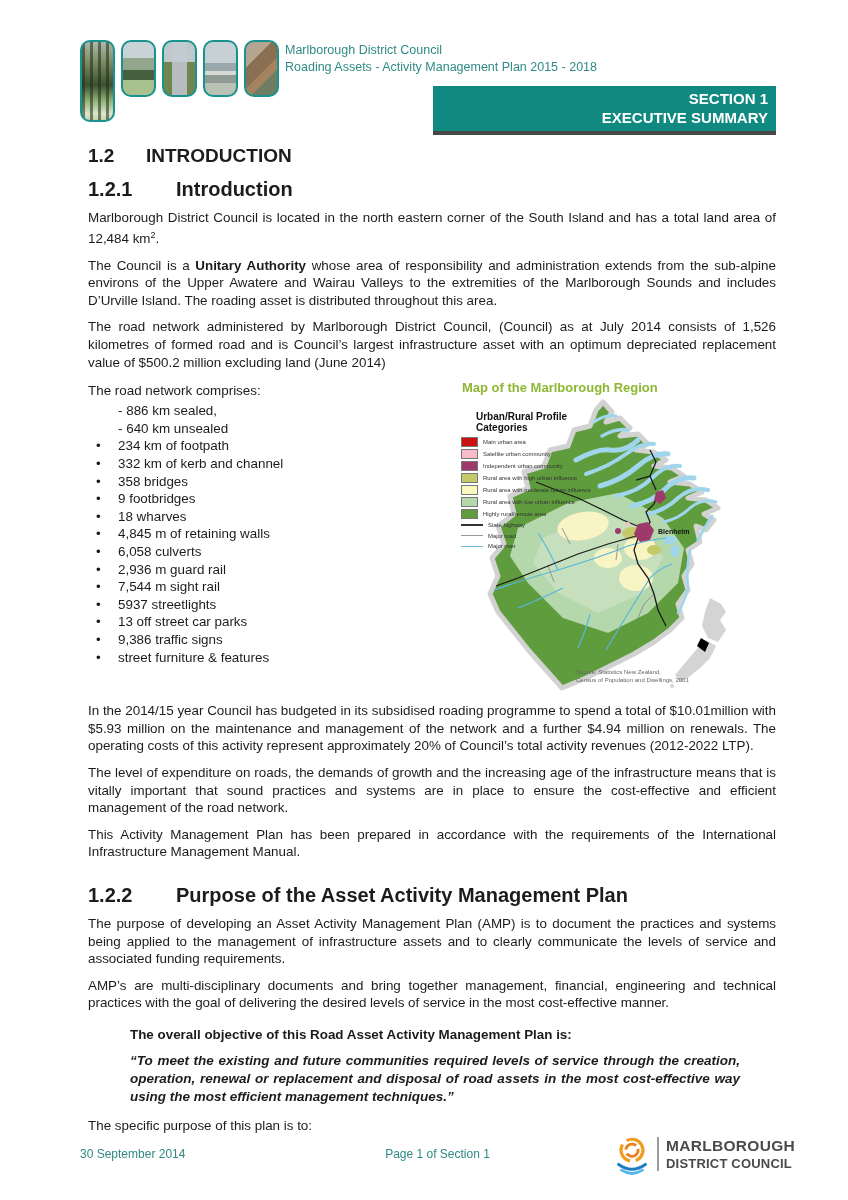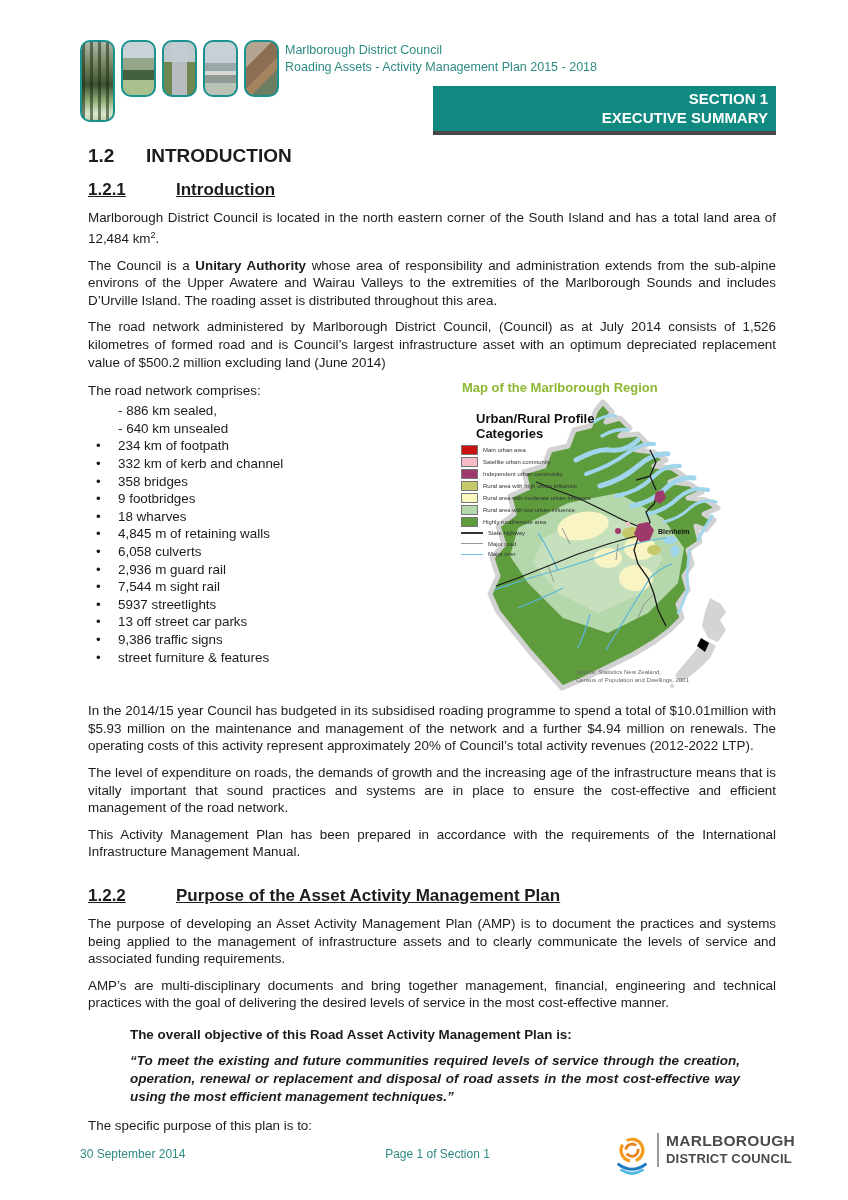--- a/index.html
+++ b/index.html
@@ -22,57 +22,57 @@
   .hdr-text{position:absolute;left:285px;top:42px;color:#2f8a84;font-size:12.5px;line-height:17px;}
 
   .banner{position:absolute;left:433px;top:86px;width:343px;box-sizing:border-box;
           background:#108a80;border-bottom:4px solid #474747;color:#ffffff;
           text-align:right;font-weight:bold;font-size:15px;line-height:19px;padding:3px 8px 4px 8px;}
 
   
   .content{position:absolute;left:88px;top:145px;width:688px;}
   .h1{display:flex;font-weight:bold;font-size:19px;line-height:22px;margin:0 0 10px 0;}
   .h1 .num{min-width:58px;}
-  .h2{display:flex;font-weight:bold;font-size:17px;line-height:21px;margin:12px 0 9px 0;text-decoration:underline;}
+  .h2{display:flex;font-weight:bold;font-size:20px;line-height:21px;margin:12px 0 9px 0;}
   .h2 .num{min-width:88px;}
   p.body{font-size:13.4px;line-height:17.6px;text-align:justify;margin:8px 0 9px 0;}
   .bold{font-weight:bold;}
   sup{font-size:9px;}
 
   .two-col{display:flex;margin-top:4px;}
   .left-col{flex:1;padding-right:6px;}
   .comprises{font-size:13.4px;line-height:18px;margin:2px 0 2px 0;}
   ul.network{list-style:none;margin:0;padding:0;font-size:13.4px;line-height:17.6px;}
   ul.network li{position:relative;padding-left:30px;}
   ul.network li:not(.sub)::before{content:"•";position:absolute;left:8px;top:0;}
 
   
   .map-col{width:318px;flex:none;}
   .map-title{color:#8cb832;font-weight:bold;font-size:13px;margin:0 0 3px 4px;}
   .map-fig{position:relative;width:312px;height:293px;}
   .map-fig svg{position:absolute;inset:0;}
   .legend{position:absolute;left:3px;top:13px;width:160px;}
-  .lg-title{font-size:13px;font-weight:bold;color:#111;margin-bottom:4px;padding-left:15px;}
+  .lg-title{font-size:10px;font-weight:bold;color:#111;margin-bottom:4px;padding-left:15px;}
   .lg-row{display:flex;align-items:center;margin-bottom:2.5px;min-height:8px;}
   .lg-key{display:inline-block;flex:none;margin-right:5px;}
   .lg-key.swatch{width:15px;height:7.5px;border:0.5px solid #777;}
   .lg-key.line-thick,.lg-key.line-thin{width:22px;}
   .lg-lbl{font-size:5.9px;color:#333;white-space:nowrap;}
 
   
   .objective{font-weight:bold;font-size:13.4px;line-height:18px;margin:14px 0 8px 42px;}
   .quote{font-weight:bold;font-style:italic;font-size:13.5px;line-height:18.2px;
          text-align:justify;margin:8px 36px 10px 42px;}
 
   
   .footer{position:absolute;left:80px;right:53px;top:1128px;height:52px;
           display:flex;align-items:center;}
   .f-date{color:#2f8a84;font-size:12px;flex:none;}
   .f-page{position:absolute;left:0;right:0;text-align:center;color:#2f8a84;font-size:12px;}
-  .logo{margin-left:auto;display:flex;align-items:flex-start;position:relative;}
+  .logo{margin-left:auto;display:flex;align-items:center;position:relative;}
   .logo-sep{width:1.5px;height:34px;background:#9a9a9a;margin:0 7px 0 6px;}
   .logo-text{color:#4a4a4a;line-height:1;}
   .logo-text .l1{font-size:15.5px;font-weight:bold;letter-spacing:.3px;}
   .logo-text .l2{font-size:13px;font-weight:bold;letter-spacing:.2px;margin-top:3px;}
 </style>
 </head>
 <body>
 
 <div class="page">
 

